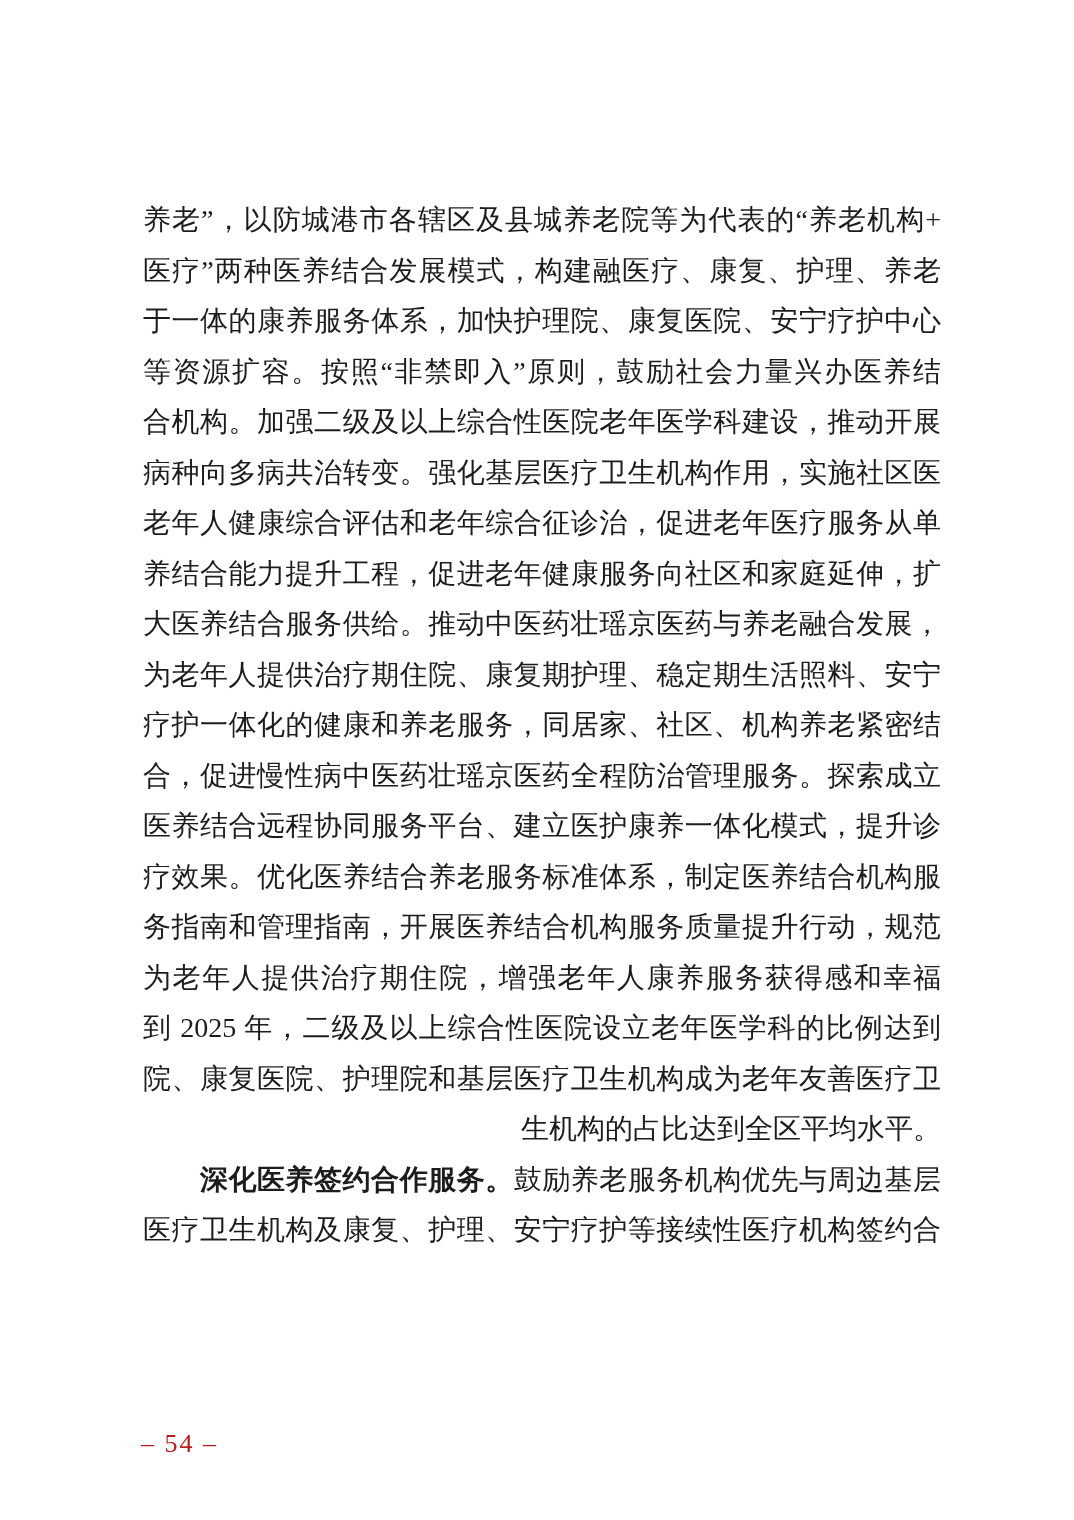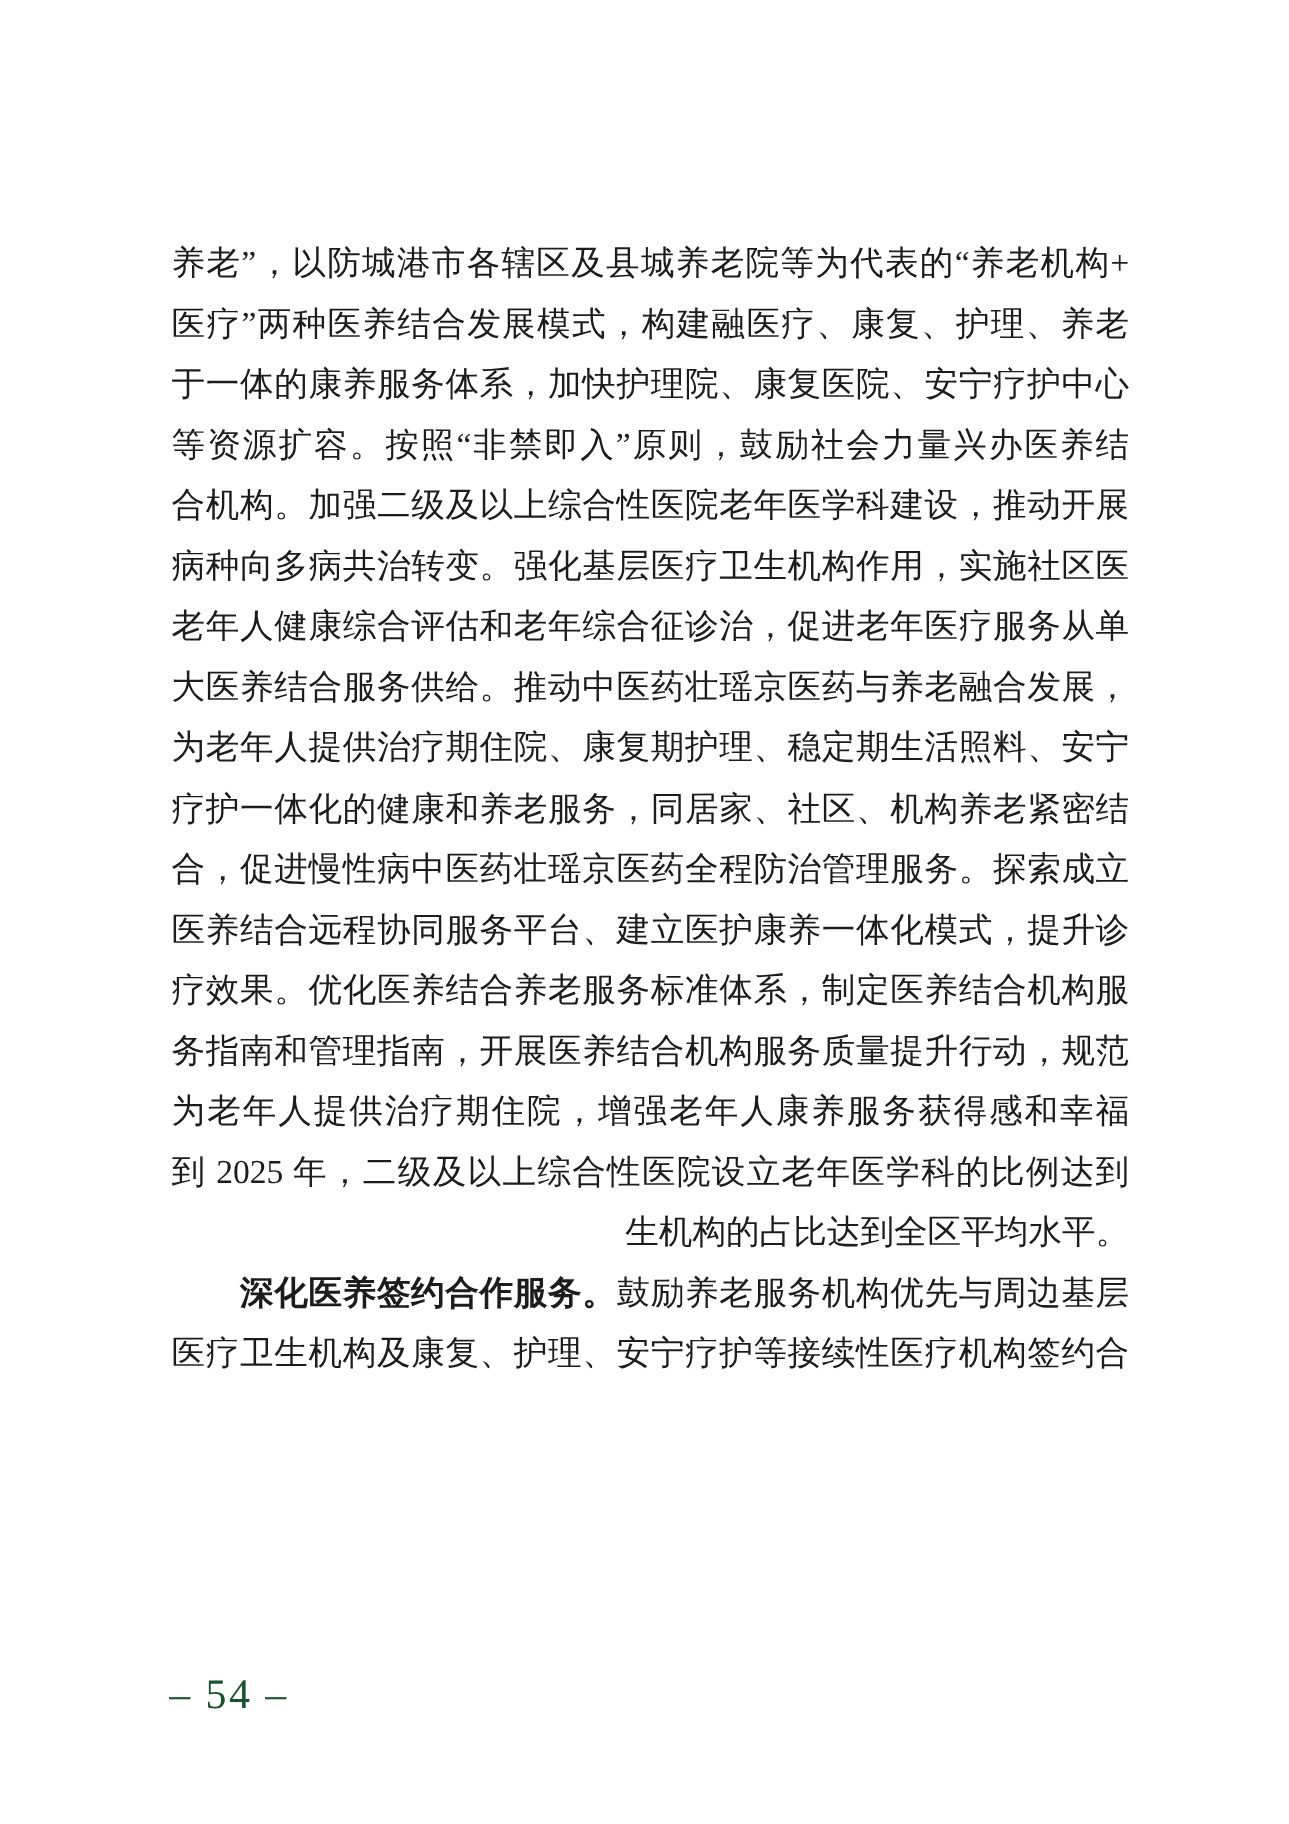--- a/index.html
+++ b/index.html
@@ -43,49 +43,51 @@
   }
   .line .bold {
     font-weight: 700;
   }
   .line .regular {
     font-weight: 400;
   }
   .footer {
     position: absolute;
     left: 141px;
-    top: 1392px;
-    font-size: 35px;
+    top: 1424px;
+    font-size: 26px;
     line-height: 40px;
-    color: #14532d;
+    color: #b91c1c;
     letter-spacing: 2px;
   }
 </style>
 </head>
 <body>
 
 <div class="page">
   <div class="body-text">
       <div class="paragraph">
         <div class="line justify"><span class="regular">养老”，以防城港市各辖区及县城养老院等为代表的“养老机构+</span></div>
         <div class="line justify"><span class="regular">医疗”两种医养结合发展模式，构建融医疗、康复、护理、养老</span></div>
         <div class="line justify"><span class="regular">于一体的康养服务体系，加快护理院、康复医院、安宁疗护中心</span></div>
         <div class="line justify"><span class="regular">等资源扩容。按照“非禁即入”原则，鼓励社会力量兴办医养结</span></div>
         <div class="line justify"><span class="regular">合机构。加强二级及以上综合性医院老年医学科建设，推动开展</span></div>
         <div class="line justify"><span class="regular">病种向多病共治转变。强化基层医疗卫生机构作用，实施社区医</span></div>
         <div class="line justify"><span class="regular">老年人健康综合评估和老年综合征诊治，促进老年医疗服务从单</span></div>
+        <div class="line justify"><span class="regular">养结合能力提升工程，促进老年健康服务向社区和家庭延伸，扩</span></div>
         <div class="line justify"><span class="regular">大医养结合服务供给。推动中医药壮瑶京医药与养老融合发展，</span></div>
         <div class="line justify"><span class="regular">为老年人提供治疗期住院、康复期护理、稳定期生活照料、安宁</span></div>
         <div class="line justify"><span class="regular">疗护一体化的健康和养老服务，同居家、社区、机构养老紧密结</span></div>
         <div class="line justify"><span class="regular">合，促进慢性病中医药壮瑶京医药全程防治管理服务。探索成立</span></div>
         <div class="line justify"><span class="regular">医养结合远程协同服务平台、建立医护康养一体化模式，提升诊</span></div>
         <div class="line justify"><span class="regular">疗效果。优化医养结合养老服务标准体系，制定医养结合机构服</span></div>
         <div class="line justify"><span class="regular">务指南和管理指南，开展医养结合机构服务质量提升行动，规范</span></div>
         <div class="line justify"><span class="regular">为老年人提供治疗期住院，增强老年人康养服务获得感和幸福感。</span></div>
         <div class="line justify"><span class="regular">到 2025 年，二级及以上综合性医院设立老年医学科的比例达到</span></div>
+        <div class="line justify"><span class="regular">院、康复医院、护理院和基层医疗卫生机构成为老年友善医疗卫</span></div>
         <div class="line"><span class="regular">生机构的占比达到全区平均水平。</span></div>
       </div>
       <div class="paragraph">
         <div class="line justify indent"><span class="bold">深化医养签约合作服务。</span><span class="regular">鼓励养老服务机构优先与周边基层</span></div>
         <div class="line justify"><span class="regular">医疗卫生机构及康复、护理、安宁疗护等接续性医疗机构签约合</span></div>
       </div>
     </div>
   <div class="footer">– 54 –</div>
 </div>
 

